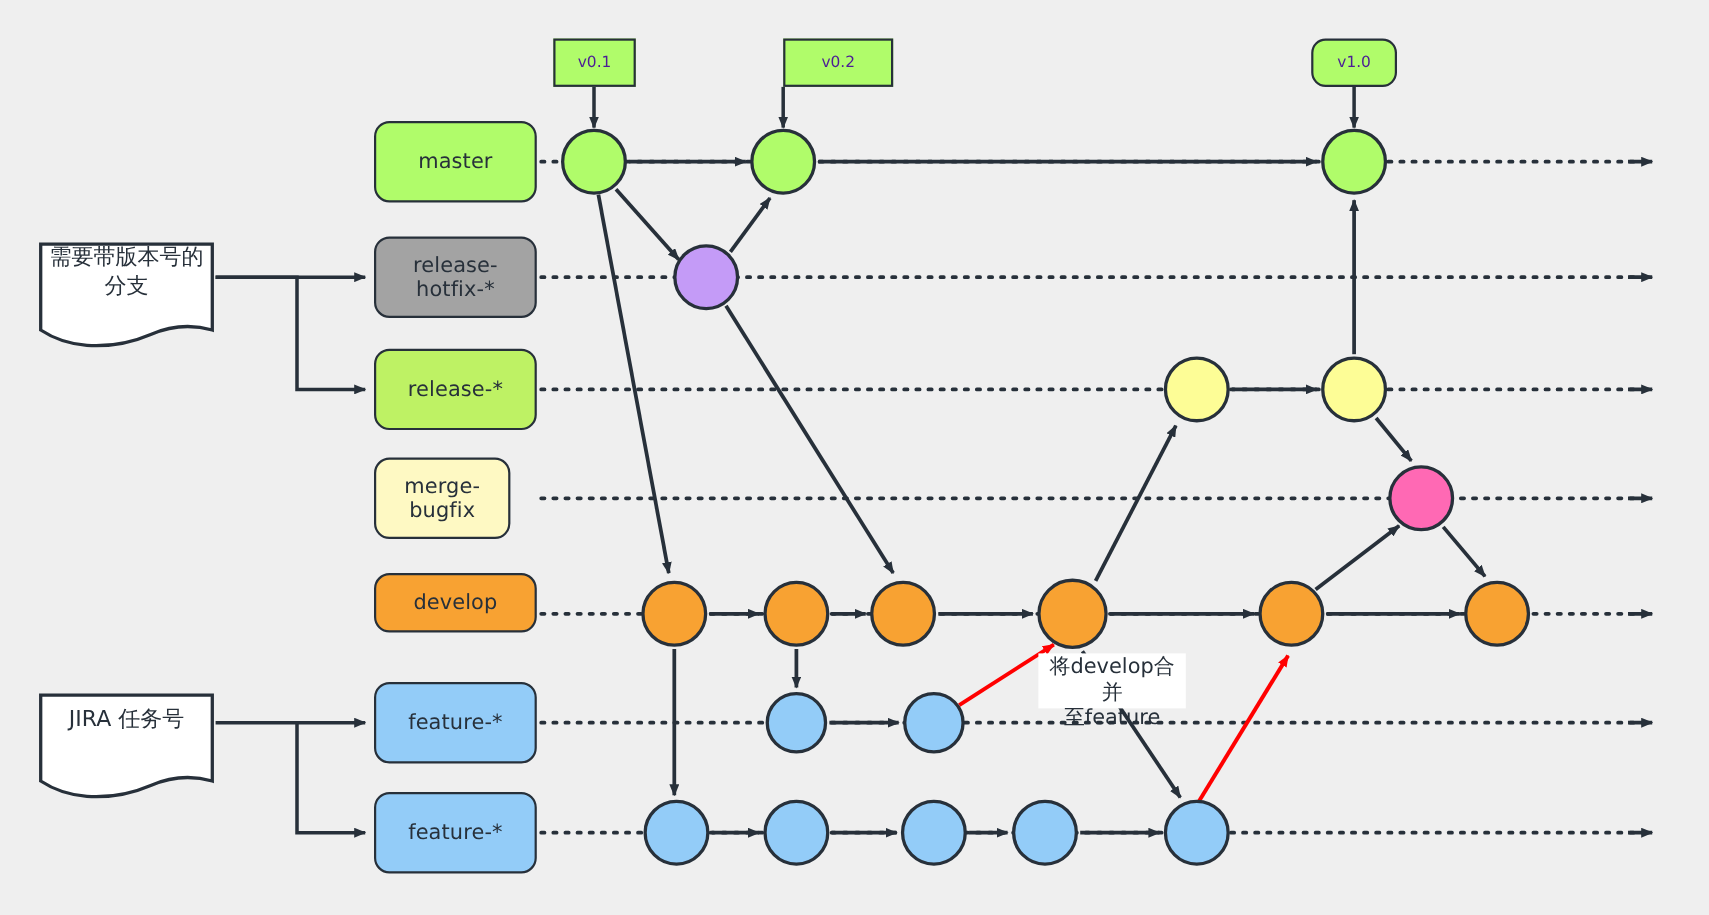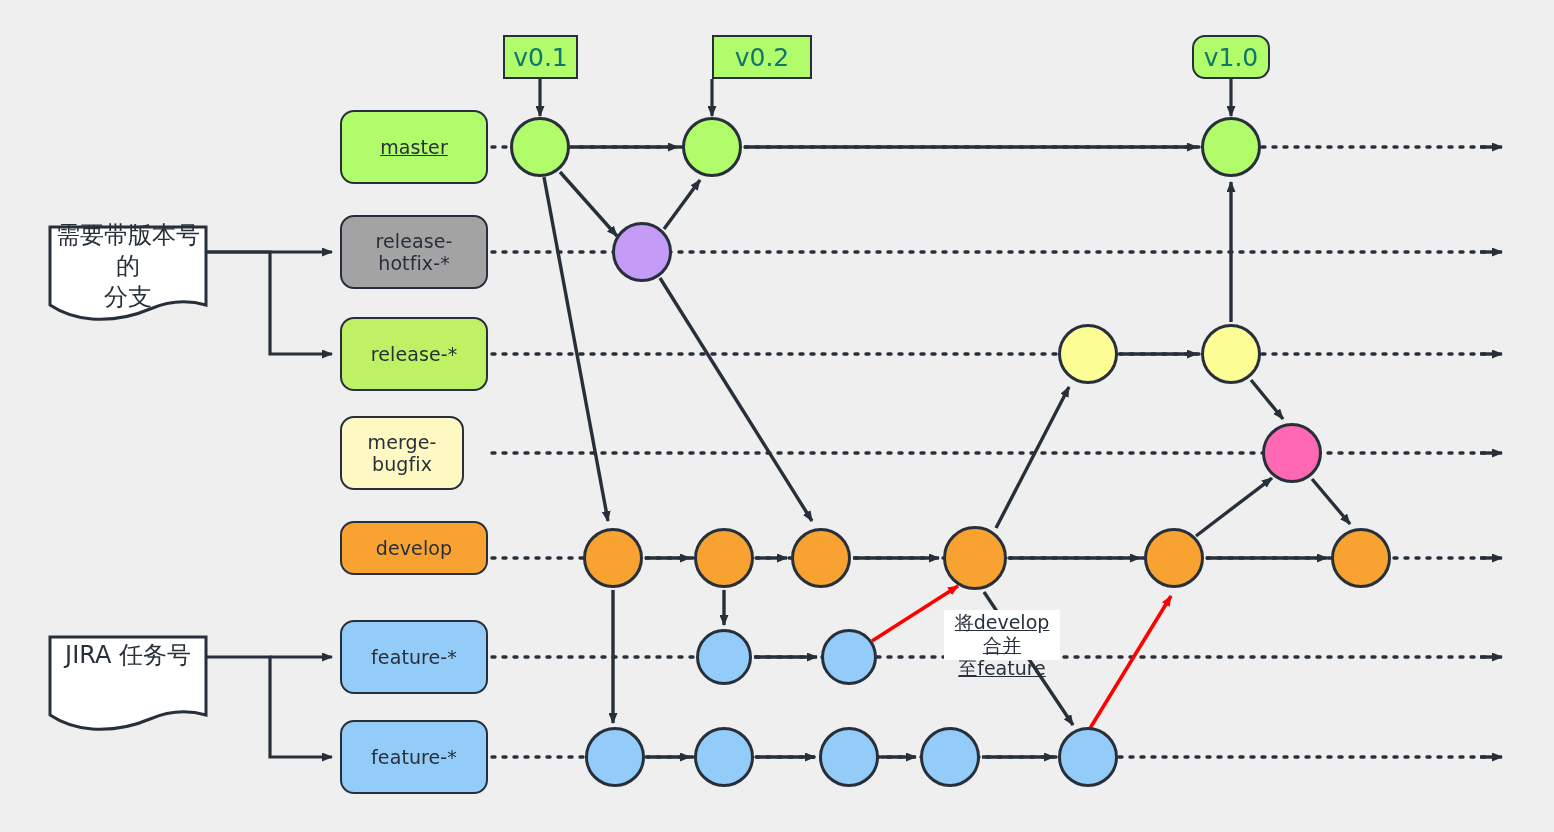--- a/index.html
+++ b/index.html
@@ -41,32 +41,31 @@
     letter-spacing: .1px;
     white-space: pre-line;
   }
   .tag-box {
     position: absolute;
     box-sizing: border-box;
     border: 2.5px solid #27303a;
     display: flex;
     align-items: center;
     justify-content: center;
-    color: #0f766e;
-    font-size: 25px;
+    color: #4c1d95;
+    font-size: 14px;
   }
   .note {
     position: absolute;
     box-sizing: border-box;
     color: #27303a;
-    font-size: 24px;
+    font-size: 20px;
     line-height: 1.3;
     text-align: center;
     white-space: pre-line;
-    margin-left: 13px;
   }
   .note-text {
     position: absolute;
     left: 0;
     width: 100%;
     top: 26px;
     text-align: center;
   }
   .node {
     position: absolute;
@@ -206,21 +205,21 @@
 分支</span>
   </div>
 
   <div class="note" style="left:35px; top:604px; width:160px; height:98px;">
     <svg width="160" height="98" viewBox="0 0 160 98" xmlns="http://www.w3.org/2000/svg">
       <path d="M2,2 H158 V80 Q130,72 102,84 Q74,96 44,94 Q20,92 2,80 Z" fill="#ffffff" stroke="#27303a" stroke-width="3"></path>
     </svg>
     <span class="note-text" style="top:36px;">JIRA 任务号</span>
   </div>
 
-  <div class="lane-label" style="left:340px; top:110px; width:148px; height:74px; background:#b0fc6a;text-decoration:underline;">master</div>
+  <div class="lane-label" style="left:340px; top:110px; width:148px; height:74px; background:#b0fc6a;">master</div>
 
   <div class="lane-label" style="left:340px; top:215px; width:148px; height:74px; background:#a3a3a3;">release-
 hotfix-*</div>
 
   <div class="lane-label" style="left:340px; top:317px; width:148px; height:74px; background:#bef264;">release-*</div>
 
   <div class="lane-label" style="left:340px; top:416px; width:124px; height:74px; background:#fef9c3;">merge-
 bugfix</div>
 
   <div class="lane-label" style="left:340px; top:521px; width:148px; height:54px; background:#f8a232;">develop</div>
@@ -253,16 +252,16 @@
 
   <div class="node" style="left:696px; top:629px; width:56px; height:56px; background:#93ccf8;"></div>
   <div class="node" style="left:821px; top:629px; width:56px; height:56px; background:#93ccf8;"></div>
 
   <div class="node" style="left:585px; top:727px; width:60px; height:60px; background:#93ccf8;"></div>
   <div class="node" style="left:694px; top:727px; width:60px; height:60px; background:#93ccf8;"></div>
   <div class="node" style="left:819px; top:727px; width:60px; height:60px; background:#93ccf8;"></div>
   <div class="node" style="left:920px; top:727px; width:60px; height:60px; background:#93ccf8;"></div>
   <div class="node" style="left:1058px; top:727px; width:60px; height:60px; background:#93ccf8;"></div>
 
-  <div class="annot" style="left:944px; top:610px; width:116px; height:50px;text-decoration:underline;">将develop合并
+  <div class="annot" style="left:944px; top:594px; width:134px; height:50px;">将develop合并
 至feature</div>
 
 </div>
 
 </body></html>

